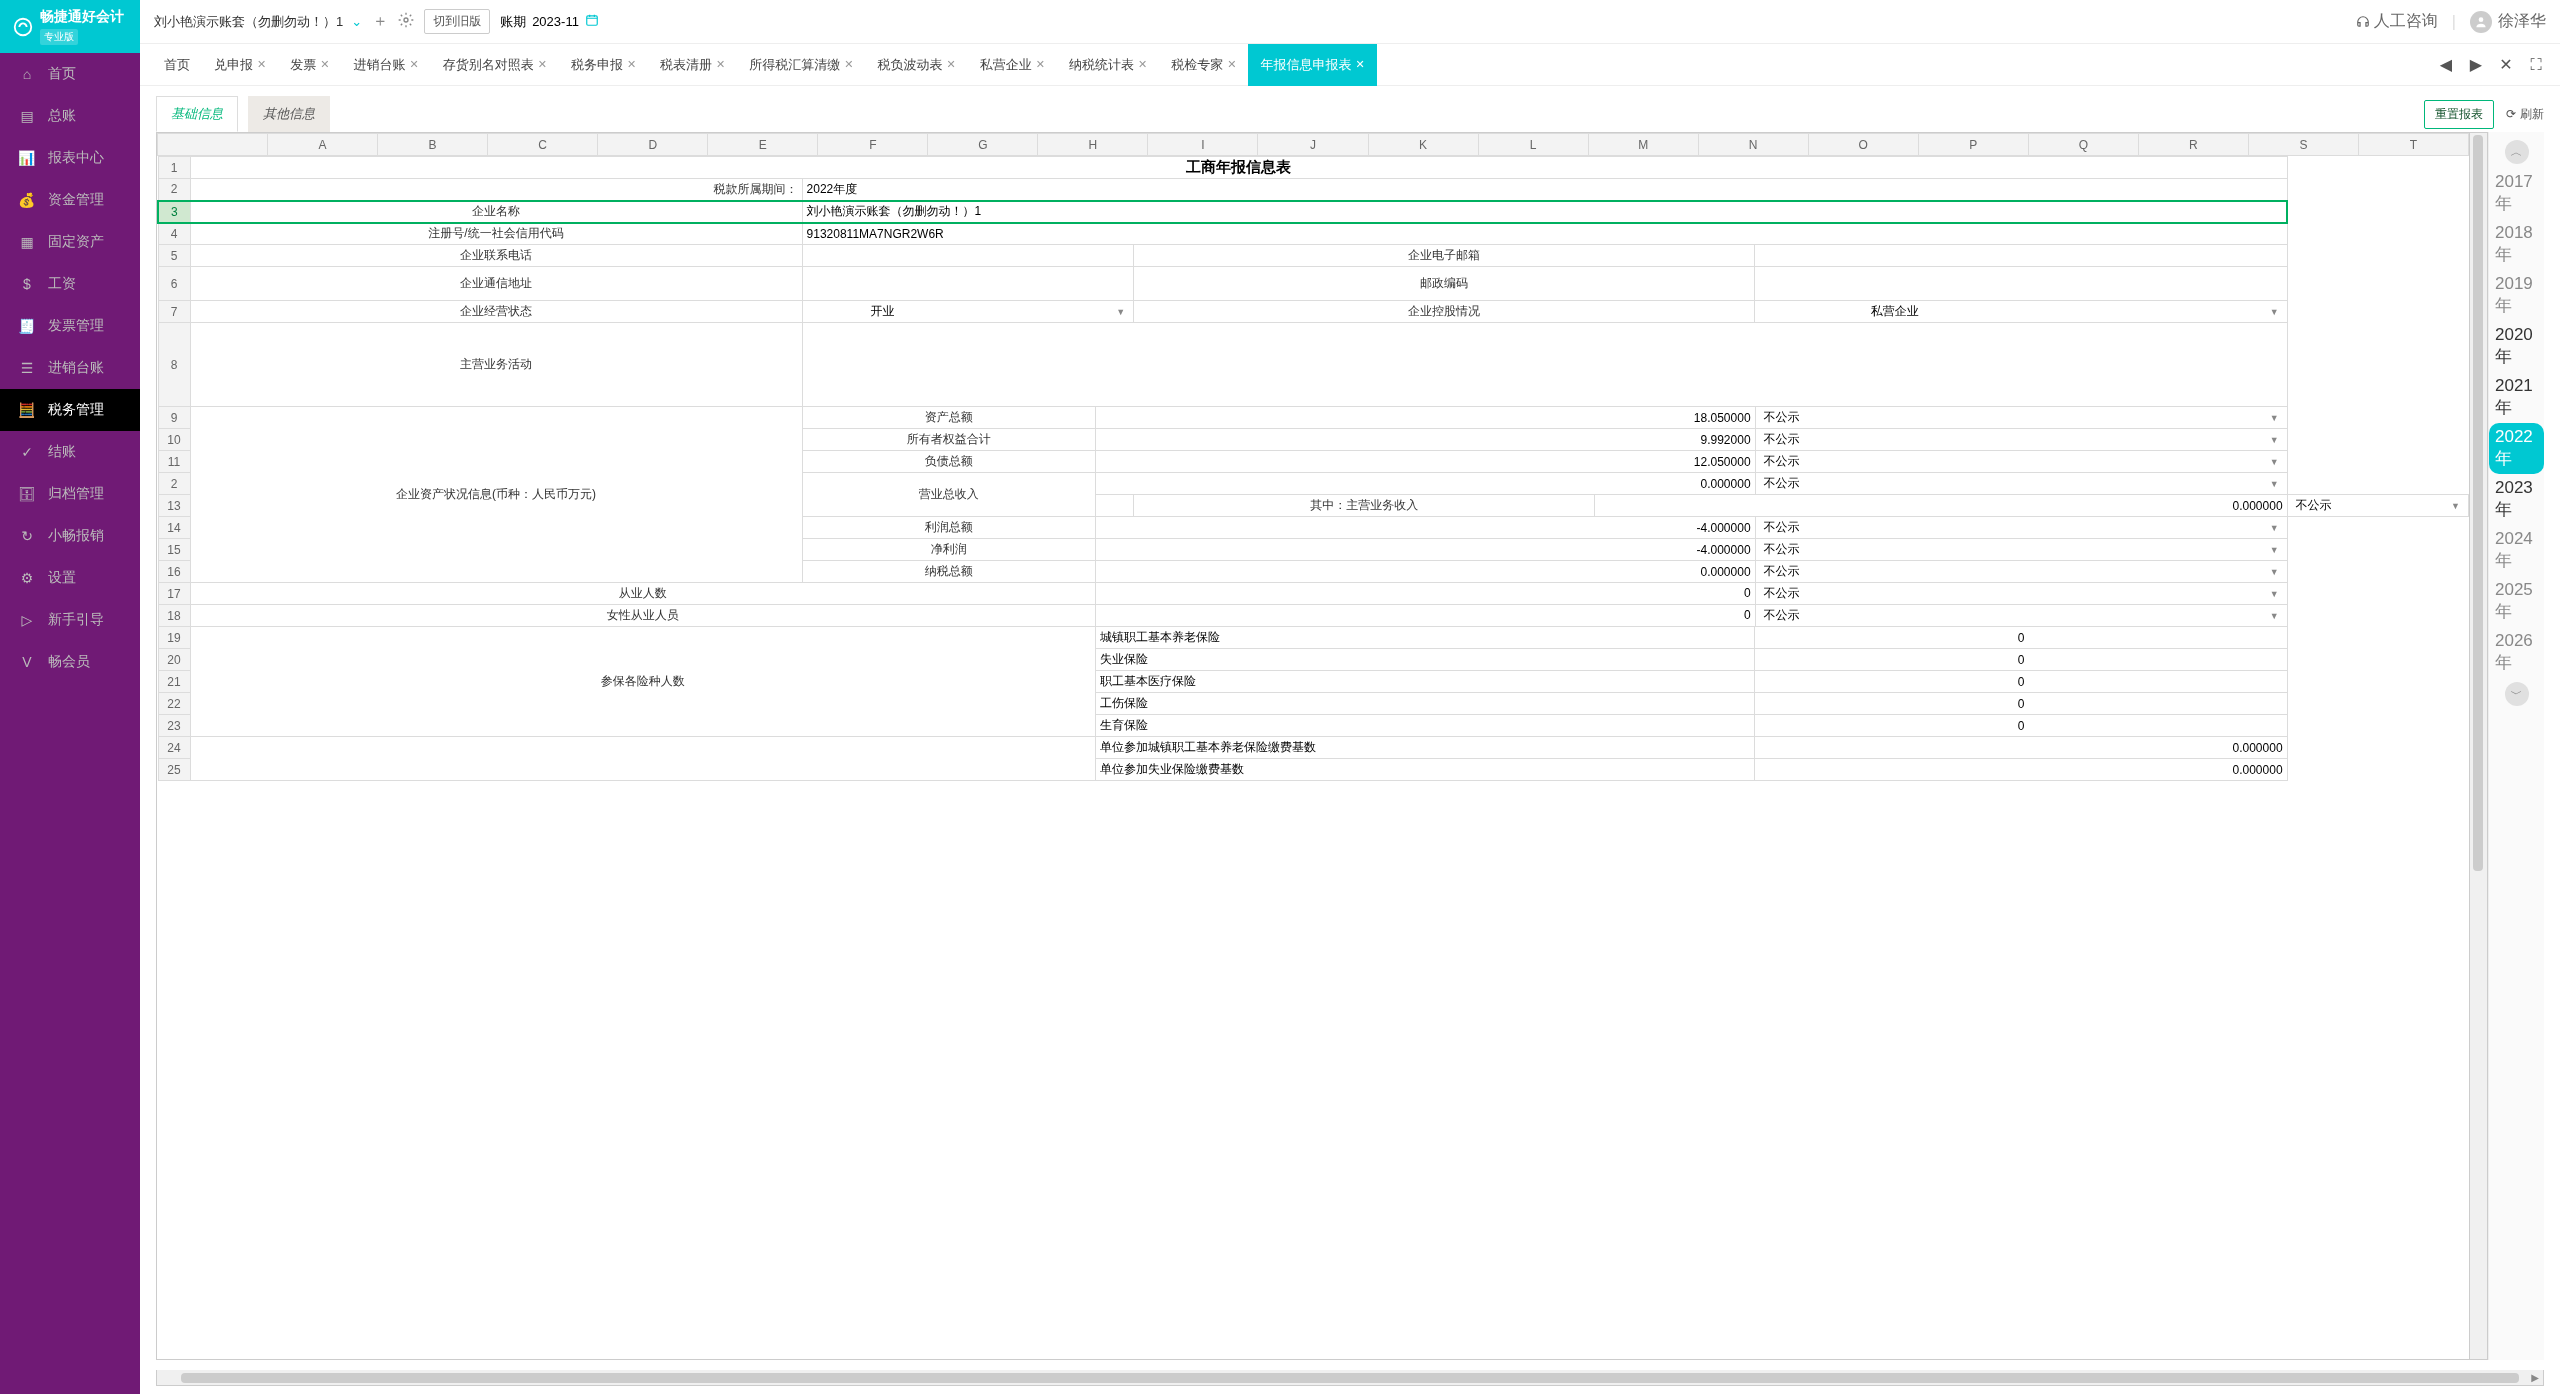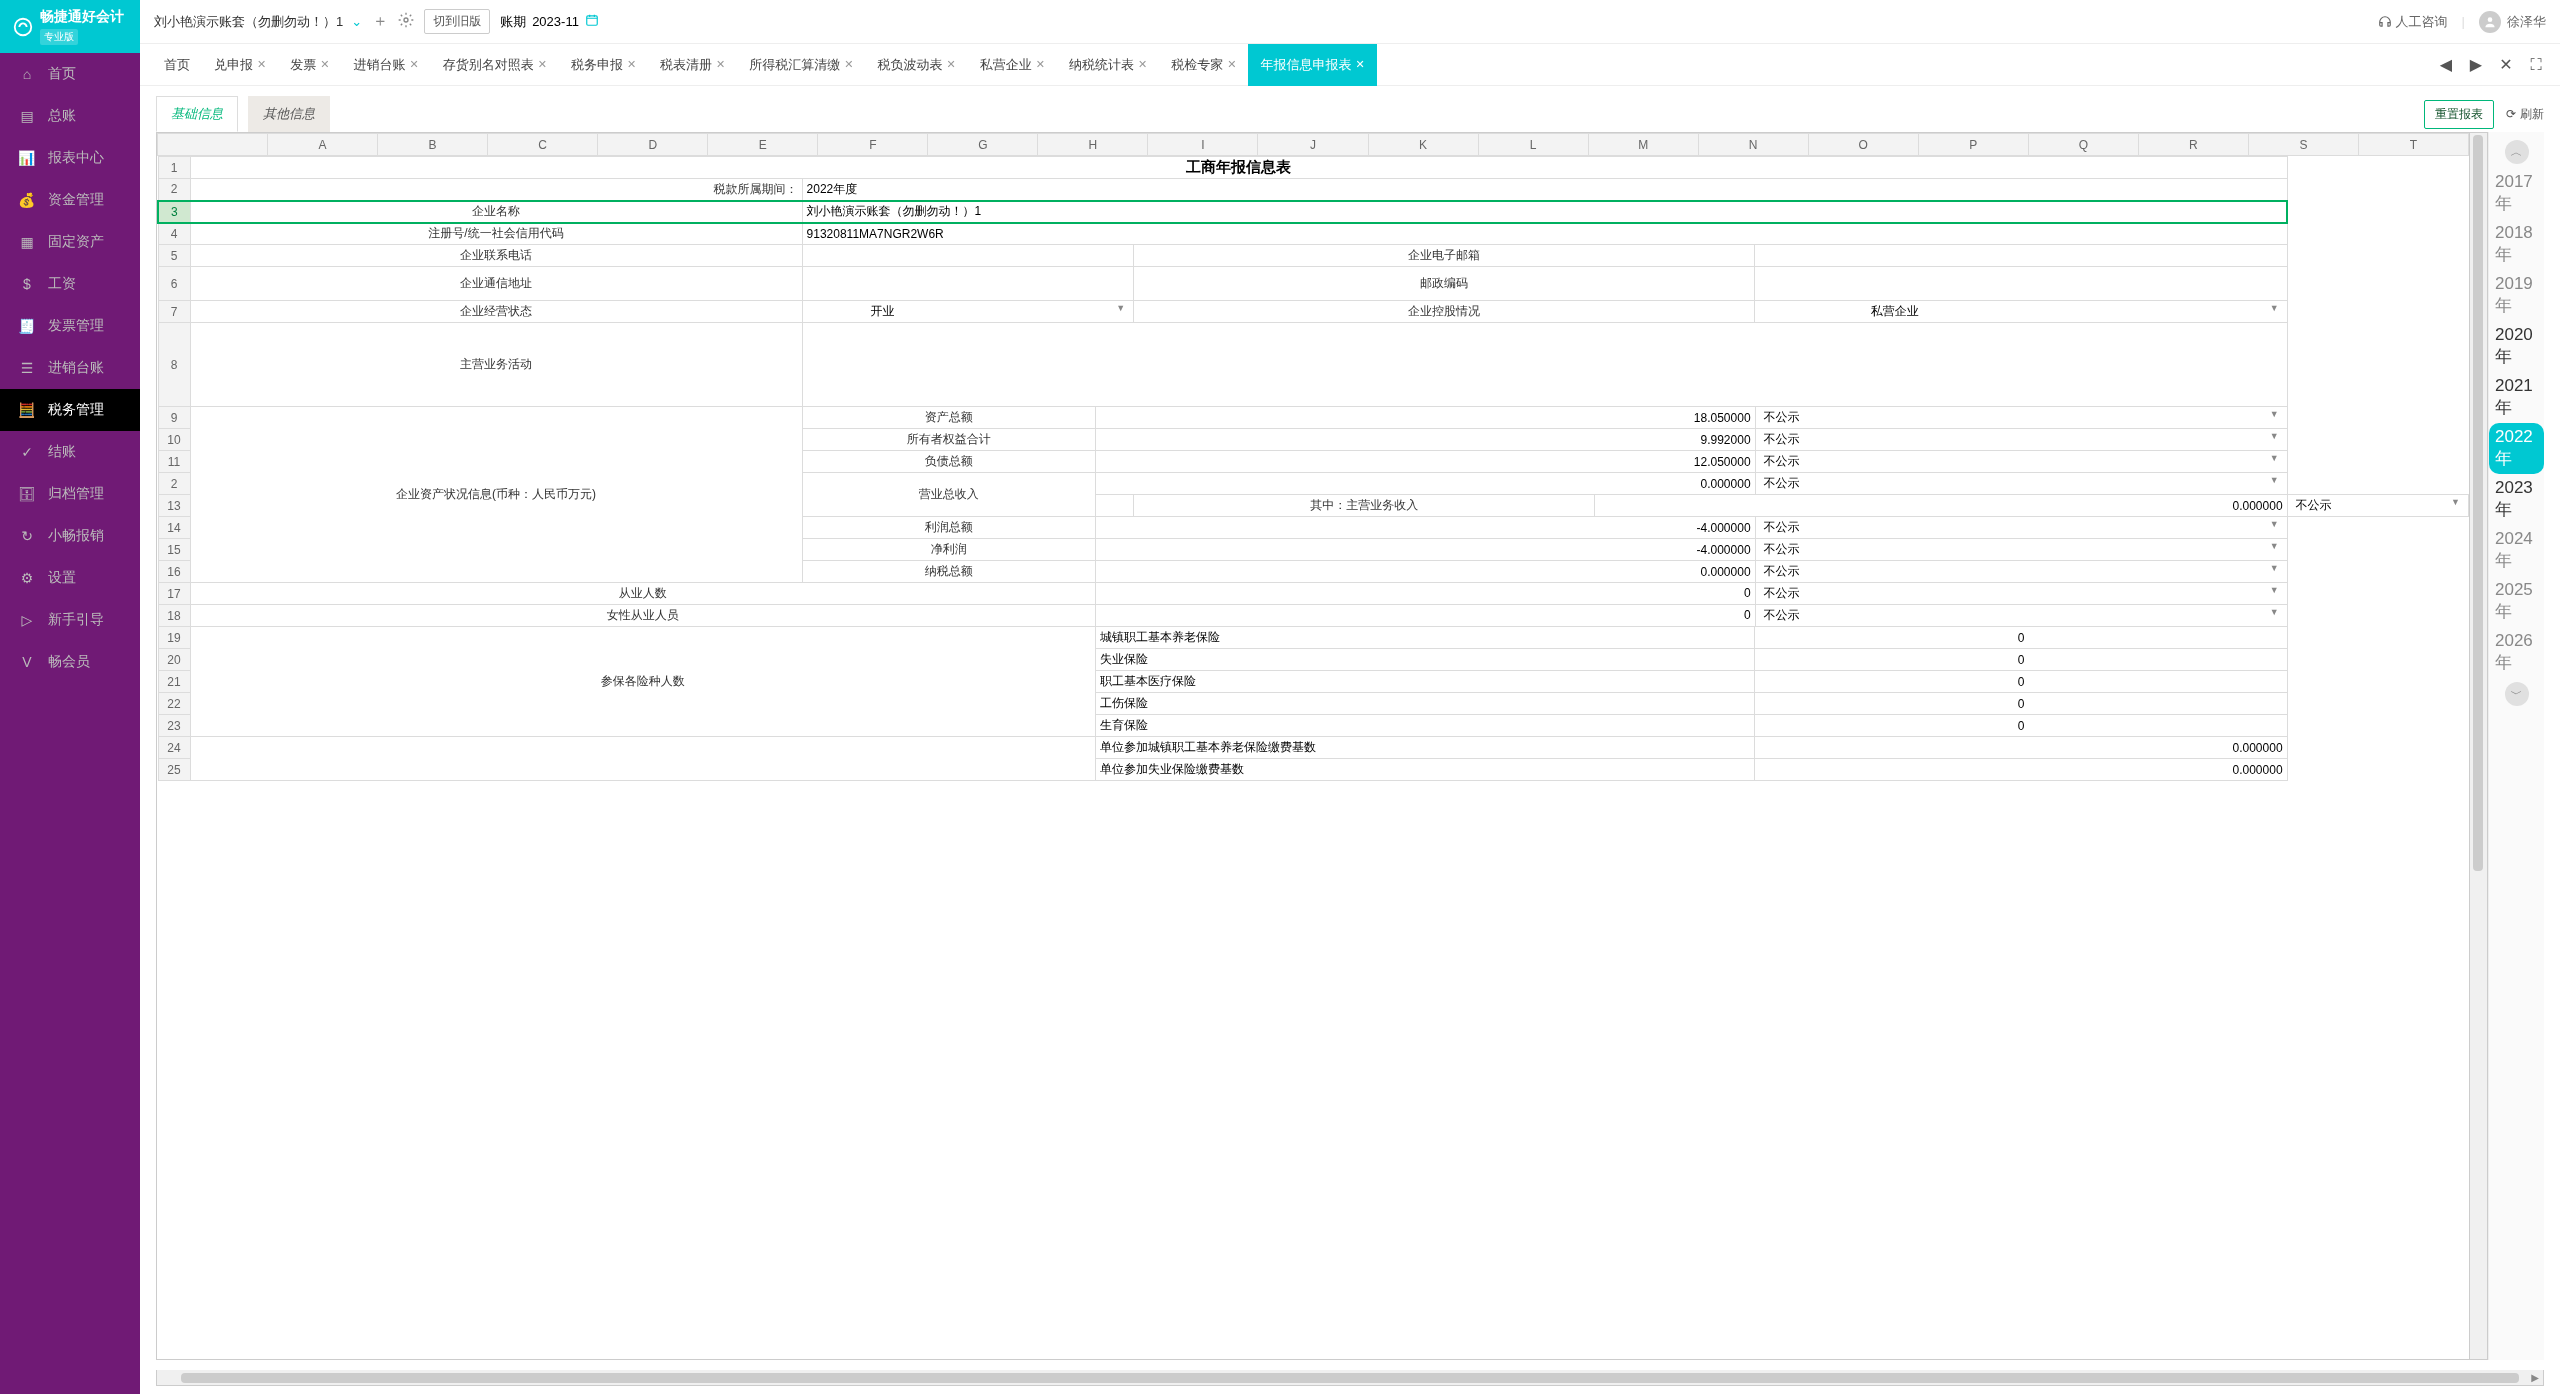--- a/index.html
+++ b/index.html
@@ -19,21 +19,21 @@
 
 .main { flex: 1; display: flex; flex-direction: column; background: #fff; position: relative; }
 
 
 .header { height: 44px; display: flex; align-items: center; padding: 0 14px; border-bottom: 1px solid #eee; gap: 10px; }
 .account-sel { display: flex; align-items: center; gap: 8px; font-size: 13px; color: #333; }
 .account-sel .chev { color: #00c8d2; }
 .hdr-btn { padding: 3px 8px; border: 1px solid #ccc; border-radius: 2px; font-size: 12px; color: #555; background: #fff; cursor: pointer; }
 .period { display: flex; align-items: center; gap: 6px; font-size: 13px; }
 .period .cal { color: #00c8d2; }
-.header-right { margin-left: auto; display: flex; align-items: center; gap: 14px; font-size: 13px; color: #666; }
+.header-right { margin-left: auto; display: flex; align-items: center; gap: 14px; font-size: 16px; color: #666; }
 .avatar { width: 22px; height: 22px; background: #ccc; border-radius: 50%; display: inline-flex; align-items: center; justify-content: center; color: #fff; font-size: 12px; }
 
 
 .tabs { display: flex; align-items: center; padding: 0 12px; height: 42px; border-bottom: 1px solid #eee; background: #fff; }
 .tab { padding: 0 12px; height: 42px; display: flex; align-items: center; gap: 4px; cursor: pointer; font-size: 13px; color: #444; }
 .tab .x { color: #999; font-size: 11px; }
 .tab.active { background: #00c8d2; color: #fff; }
 .tab.active .x { color: #fff; }
 .tab-navs { margin-left: auto; display: flex; gap: 6px; }
 .tab-nav-btn { width: 24px; height: 24px; display: flex; align-items: center; justify-content: center; cursor: pointer; color: #555; }
@@ -62,21 +62,21 @@
 .colhdr th { text-align: center; min-width: 48px; }
 .rowhdr { background: #f3f3f3; text-align: center; width: 32px; color: #666; position: sticky; left: 0; }
 .rowhdr.sel { background: #d0e8d0; color: #00803e; }
 .label-cell { background: #fff; text-align: center; color: #333; }
 .data-cell { background: #fff; }
 .title-cell { text-align: center; font-weight: bold; font-size: 15px; margin-left: 39px; }
 .sel-row td { border-top: 2px solid #00b060; border-bottom: 2px solid #00b060; }
 .sel-row td:first-of-type { border-left: 2px solid #00b060; }
 .sel-row td:last-of-type { border-right: 2px solid #00b060; }
 .num { text-align: right; padding-right: 6px; }
-.dd { display: flex; justify-content: space-between; padding: 0 4px; }
+.dd { display: flex; justify-content: space-between; align-items: center; padding: 0 4px; }
 .dd .arr { color: #888; font-size: 9px; }
 
 .hscroll { height: 16px; background: #f0f0f0; border: 1px solid #ccc; border-top: none; margin: 0 16px 8px; position: relative; display:flex; align-items:center; }
 .hscroll .thumb { position: absolute; left: 0; width: 98%; height: 10px; background: #ccc; border-radius: 4px; margin: 0 1%; }
 
 .corner { background: #f3f3f3; position: sticky; left: 0; top: 0; z-index: 2; }
 </style>
 </head>
 <body>
 

